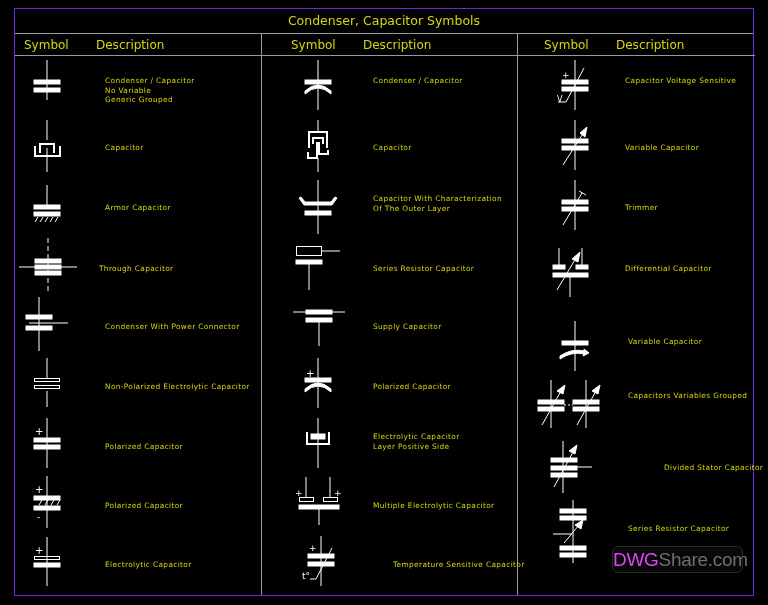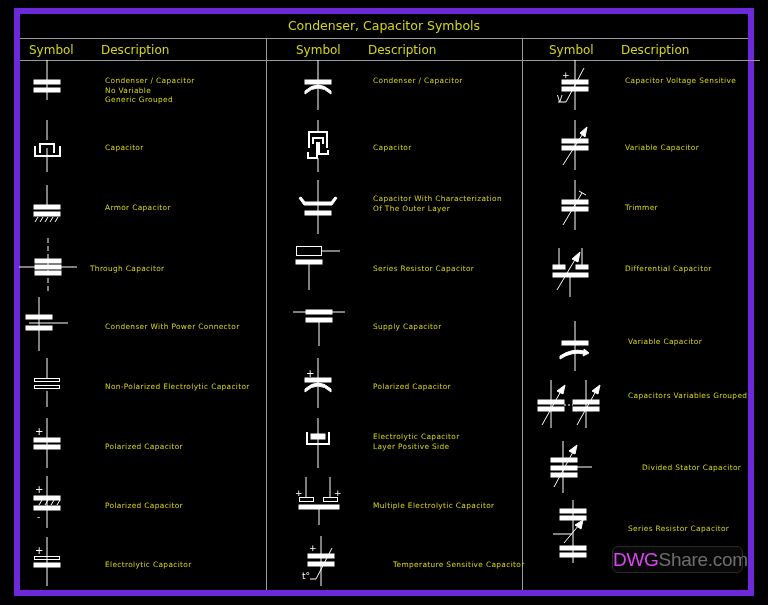--- a/index.html
+++ b/index.html
@@ -1,17 +1,17 @@
 <!DOCTYPE html>
 <html><head>
 <meta charset="utf-8">
 <style>
   html,body{margin:0;padding:0;background:#000;}
   body{width:768px;height:605px;position:relative;overflow:hidden;font-family:"DejaVu Sans",sans-serif;}
-  .sheet{position:absolute;left:14px;top:8px;width:740px;height:588px;border:6px solid #6d28d9;box-sizing:border-box;padding-left:16px;}
+  .sheet{position:absolute;left:14px;top:8px;width:740px;height:588px;border:1px solid #6d28d9;box-sizing:border-box;padding-left:16px;}
   .title-row{position:absolute;left:0;top:0;width:100%;height:25px;border-bottom:1px solid #9a9a9a;box-sizing:border-box;text-align:center;color:#d6d60e;font-size:12.5px;line-height:24px;}
   .hdr{position:absolute;top:25px;height:22px;border-bottom:1px solid #9a9a9a;box-sizing:border-box;color:#d6d60e;font-size:12px;}
   .hdr span{position:absolute;top:4px;}
   .col{position:absolute;top:25px;bottom:0;box-sizing:border-box;}
   .col.c2{border-left:1px solid #9a9a9a;}
   .col.c3{border-left:1px solid #9a9a9a;}
   .sym{position:absolute;}
   .desc{position:absolute;color:#d6d60e;font-size:7.4px;line-height:9.5px;white-space:nowrap;letter-spacing:0.35px;}
   svg{display:block;overflow:visible;}
   .wm{position:absolute;left:612px;top:546px;width:131px;height:27px;border:1px solid #2a2a2a;border-radius:6px;background:#080808;box-sizing:border-box;font-family:"Liberation Sans",sans-serif;font-size:19px;line-height:25px;text-align:center;letter-spacing:-0.3px;}
@@ -90,21 +90,21 @@
   <svg width="65" height="55">
       <g stroke="#fff" fill="#fff">
         <line x1="32" y1="0" x2="32" y2="53" stroke-dasharray="5,3"></line>
         <line x1="3" y1="29" x2="61" y2="29"></line>
         <rect x="19" y="21" width="26" height="4"></rect>
         <rect x="19" y="27" width="26" height="4"></rect>
         <rect x="19" y="33" width="26" height="4"></rect>
       </g>
     </svg>
 </div>
-<div class="desc" style="left:90px;top:264px;">Through Capacitor</div>
+<div class="desc" style="left:99px;top:264px;">Through Capacitor</div>
 
 <div class="sym" style="left:22px;top:297px;">
   <svg width="50" height="55">
       <g stroke="#fff" fill="#fff">
         <line x1="17" y1="0" x2="17" y2="54"></line>
         <rect x="4" y="18" width="26" height="4"></rect>
         <rect x="4" y="29" width="26" height="4"></rect>
         <line x1="7" y1="26" x2="46" y2="26"></line>
       </g>
     </svg>
@@ -377,21 +377,21 @@
         <line x1="17" y1="0" x2="17" y2="52"></line>
         <rect x="5" y="17" width="26" height="4"></rect>
         <rect x="5" y="25" width="26" height="4"></rect>
         <rect x="5" y="32" width="26" height="4"></rect>
         <line x1="5" y1="26" x2="46" y2="26" stroke-width="1"></line>
         <line x1="8" y1="46" x2="27" y2="11"></line>
         <polygon points="31,4 23,10 29,13"></polygon>
       </g>
     </svg>
 </div>
-<div class="desc" style="left:642px;top:463px;">Divided Stator Capacitor</div>
+<div class="desc" style="left:664px;top:463px;">Divided Stator Capacitor</div>
 
 <div class="sym" style="left:552px;top:500px;">
   <svg width="40" height="65">
       <g stroke="#fff" fill="#fff">
         <line x1="21" y1="0" x2="21" y2="63"></line>
         <rect x="8" y="9" width="26" height="4"></rect>
         <rect x="8" y="16" width="26" height="4"></rect>
         <rect x="8" y="46" width="26" height="4"></rect>
         <rect x="8" y="53" width="26" height="4"></rect>
         <line x1="1" y1="34" x2="20" y2="34" stroke-width="1"></line>

